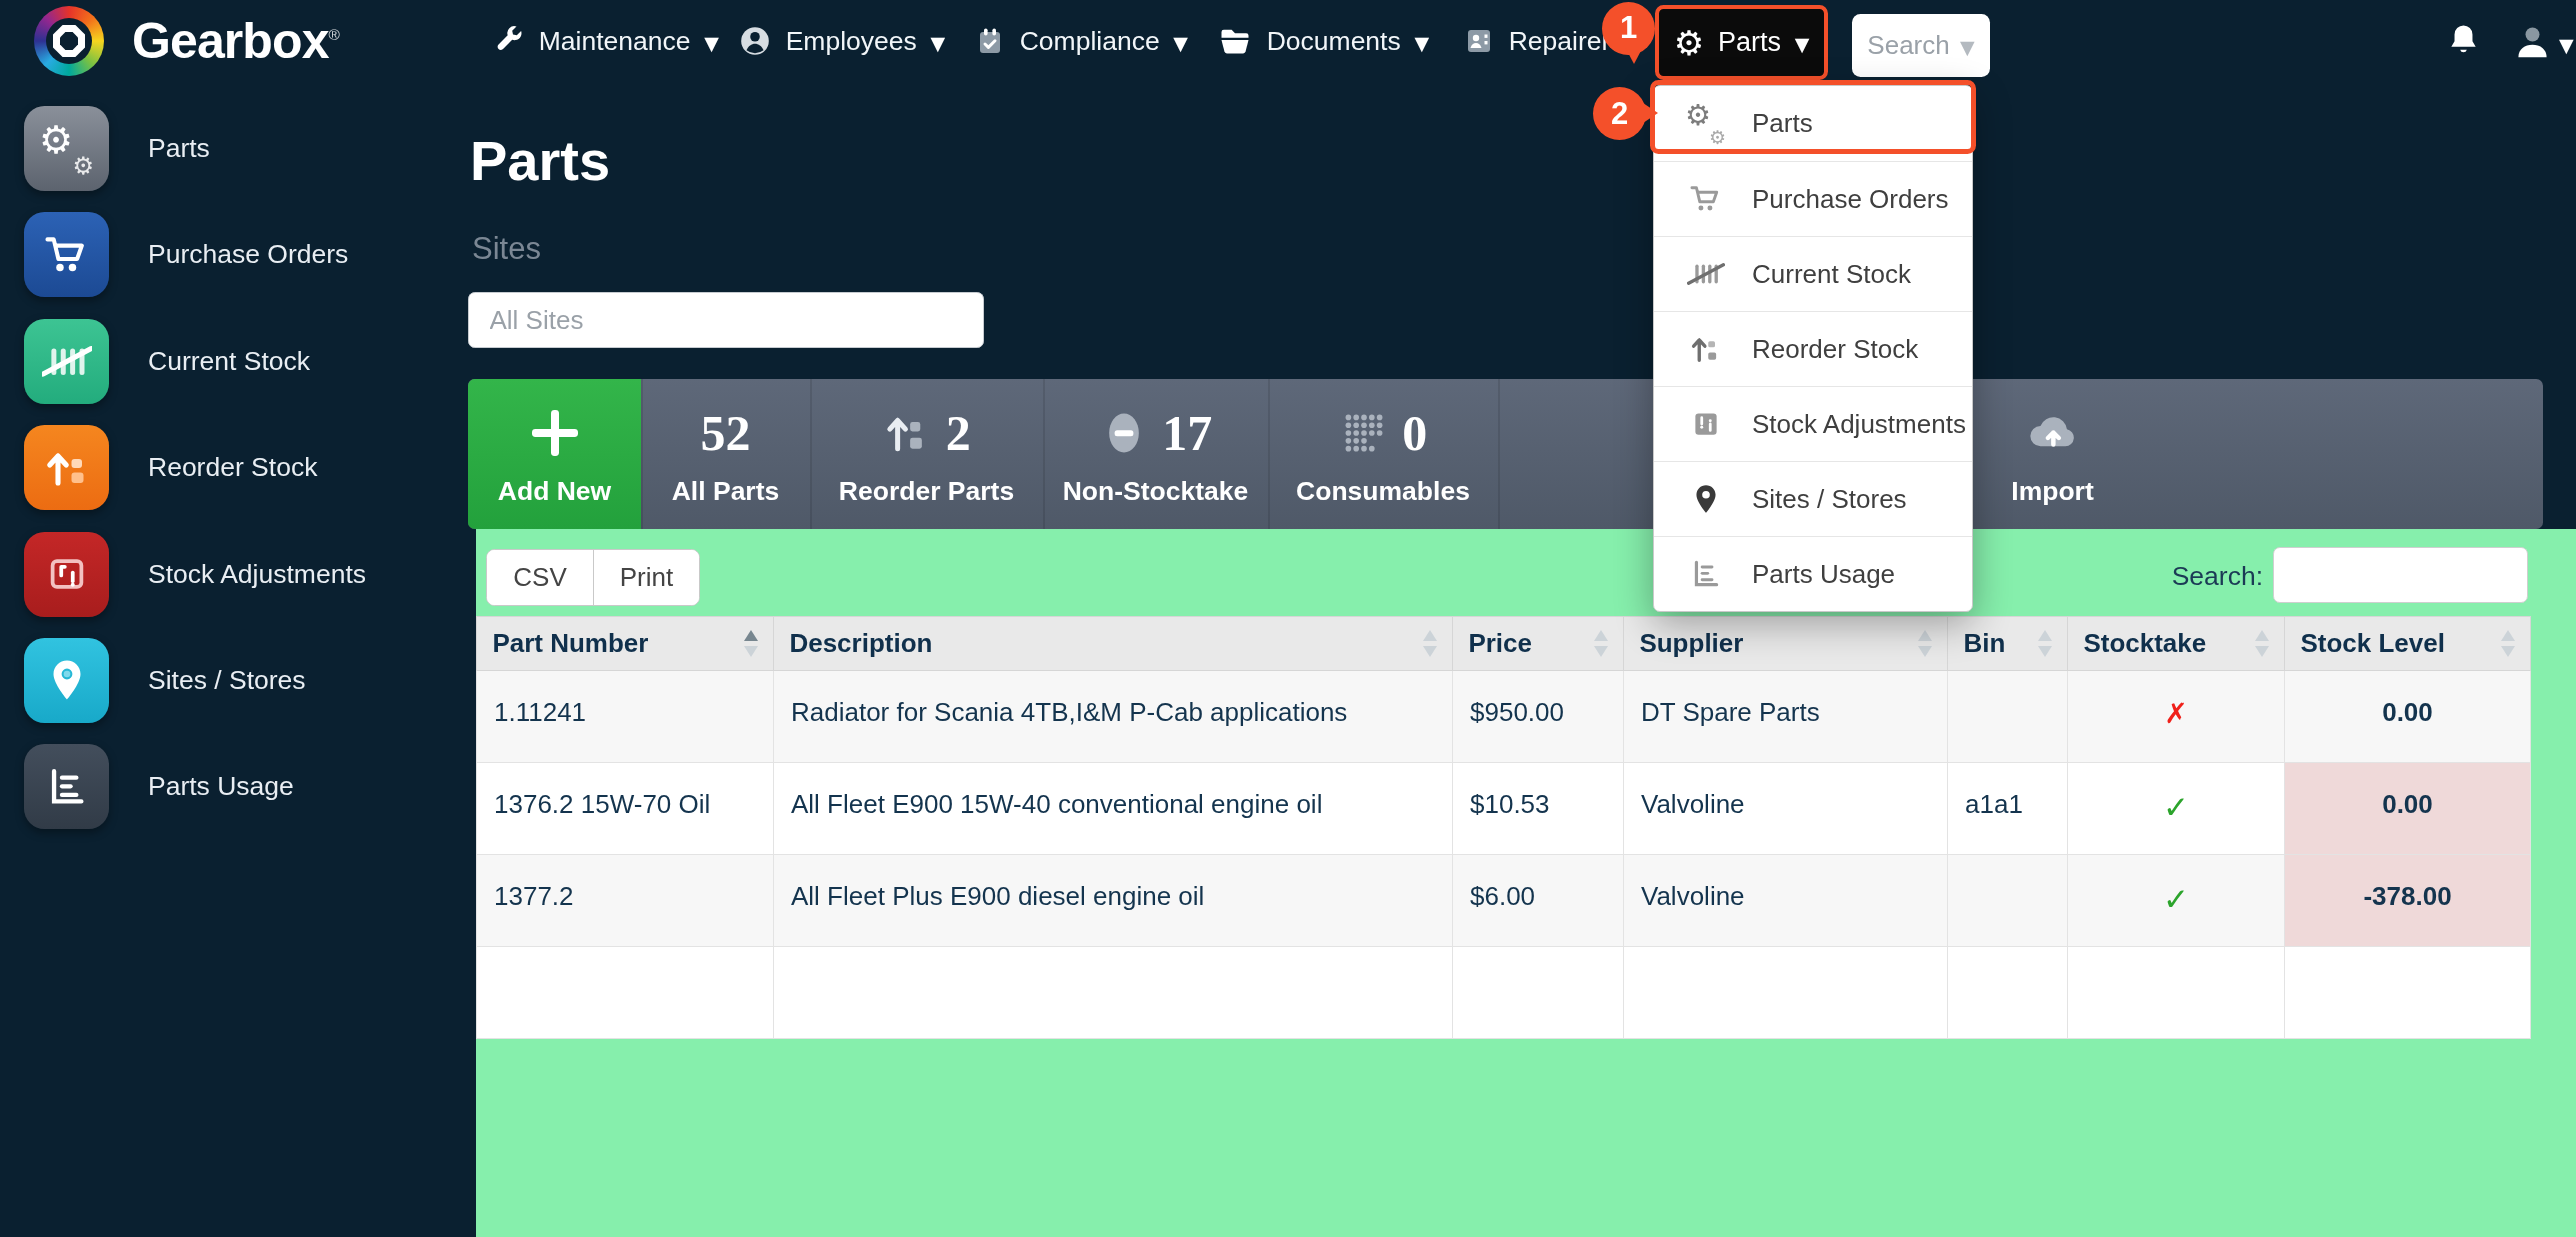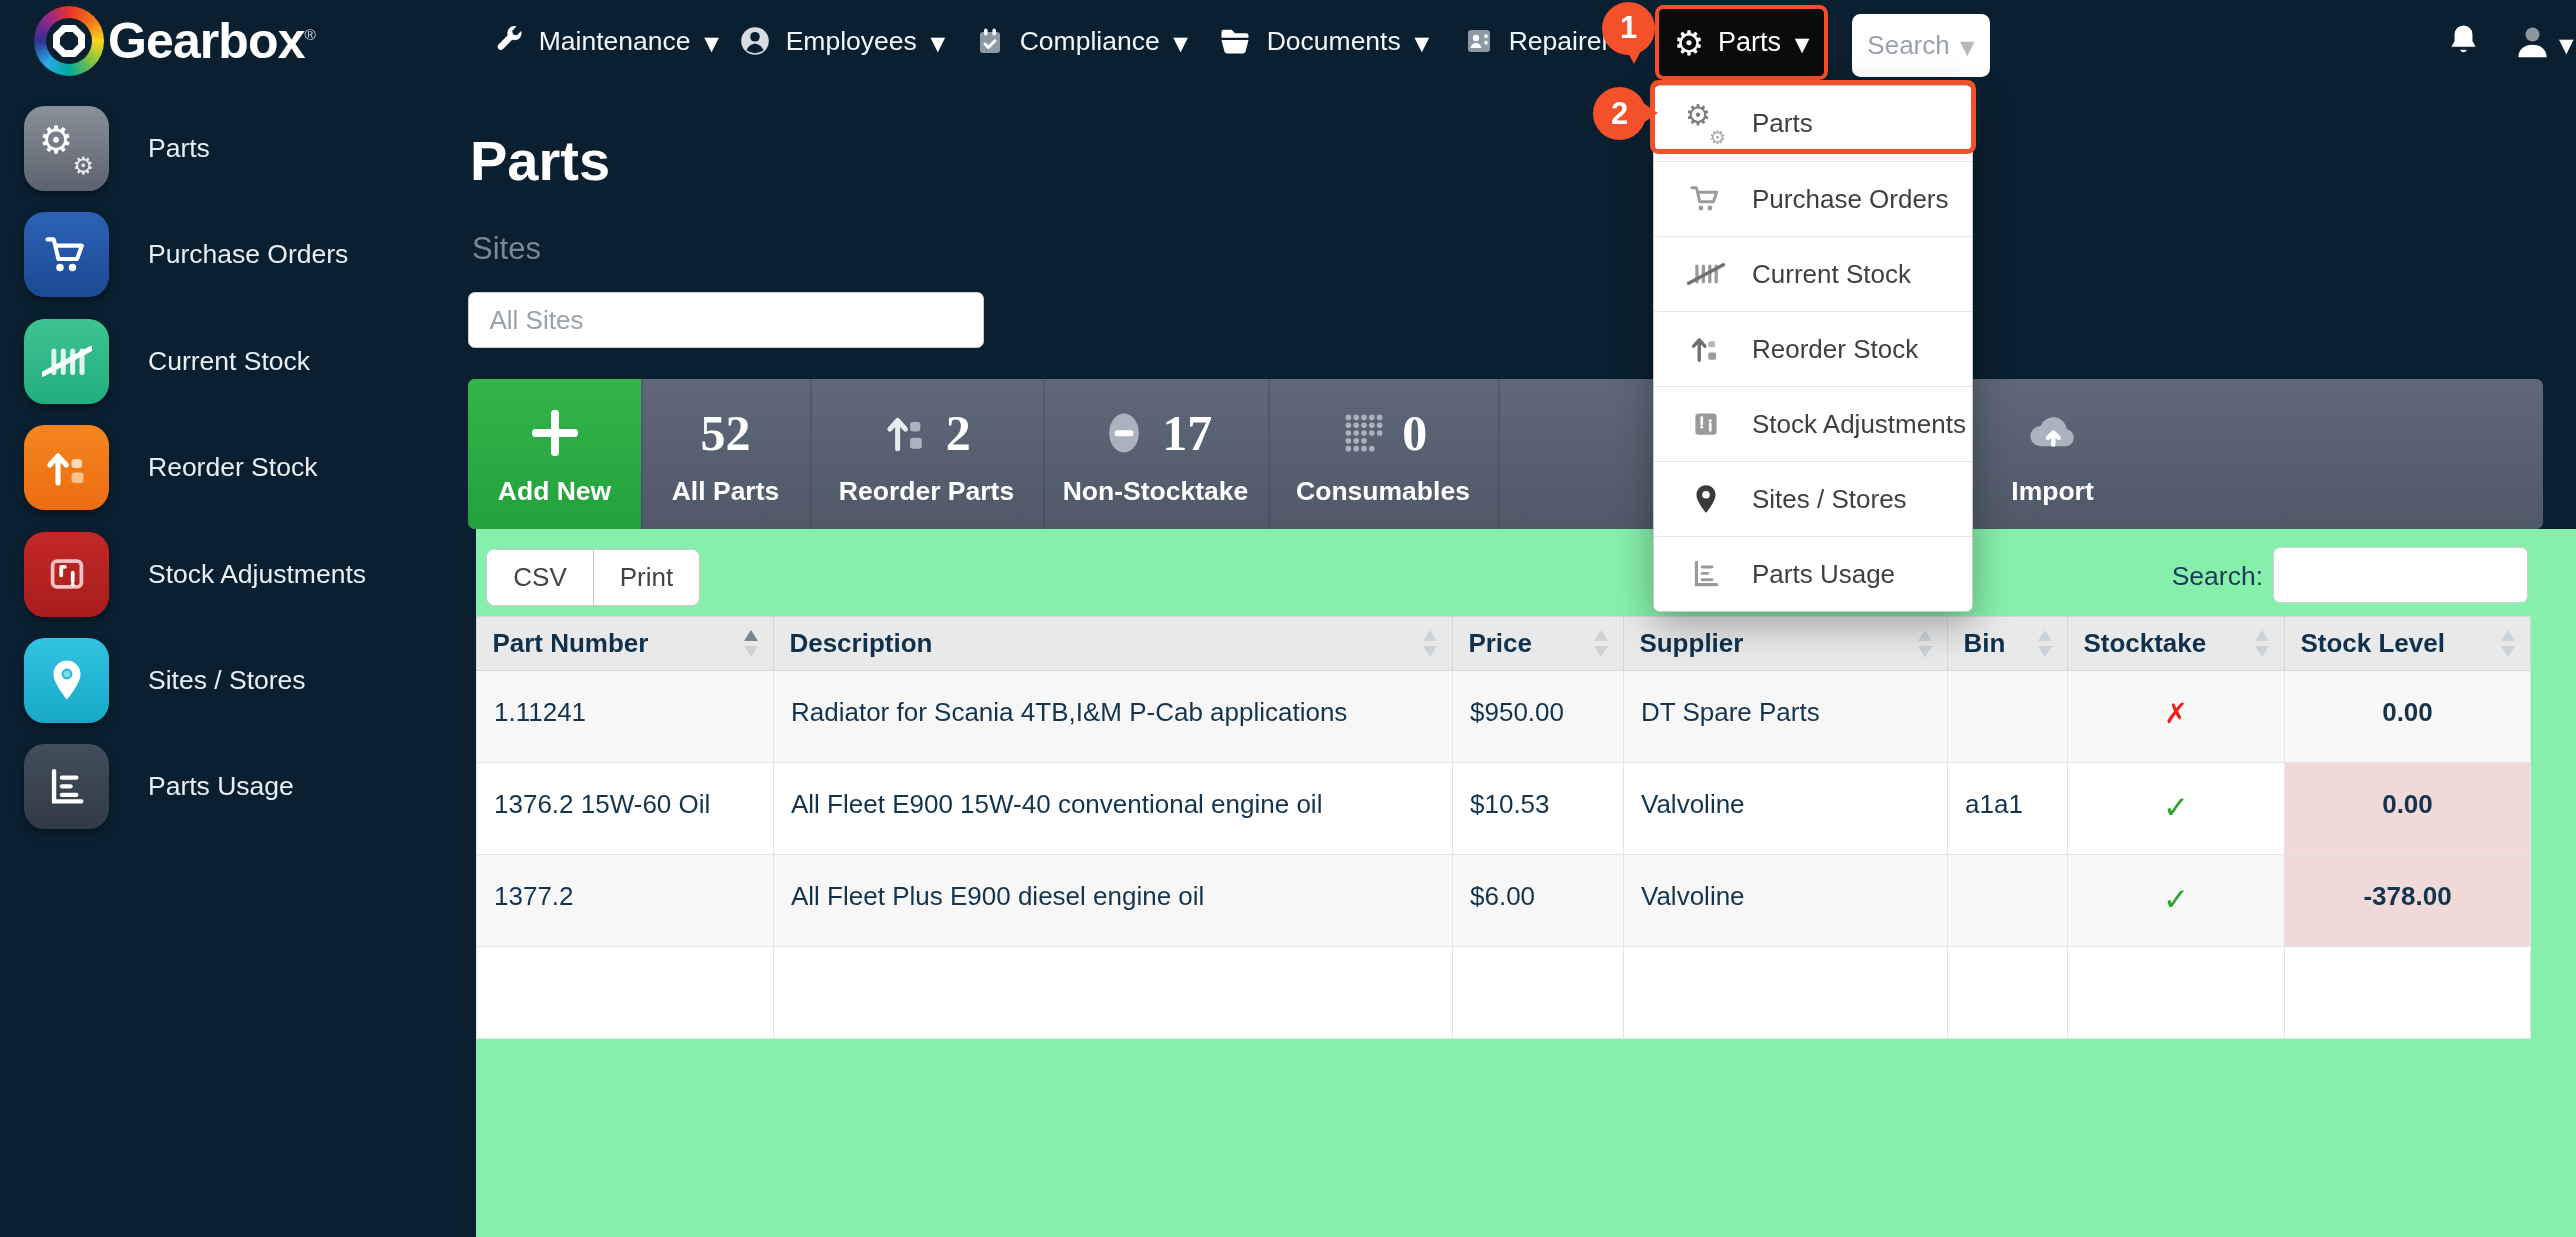--- a/index.html
+++ b/index.html
@@ -2,21 +2,21 @@
 <html style="font-size:13.7px"><head>
 <meta charset="utf-8">
 <style>
   * { margin:0; padding:0; box-sizing:border-box; }
   html,body { width:2576px; height:1238px; overflow:hidden; }
   body { background:#0a2030; font-family:"Liberation Sans","DejaVu Sans",sans-serif; position:relative; }
   .glyph { font-family:"DejaVu Sans",sans-serif; }
 
   
   .topbar { position:absolute; left:0; top:0; width:2576px; height:82px; background:#0a2030; z-index:3; }
-  .brand { position:absolute; left:34px; top:0; height:82px; display:flex; align-items:center; gap:4px; }
+  .brand { position:absolute; left:34px; top:0; height:82px; display:flex; align-items:center; gap:28px; }
   .logo-ring { width:70px; height:70px; border-radius:50%;
     background:conic-gradient(#e5332a,#f3701b,#f6d51f,#7ac143,#00a99d,#29abe2,#2e3192,#92278f,#e5332a);
     position:relative; }
   .logo-ring::before { content:""; position:absolute; inset:12px; border-radius:50%; background:#0a2030; }
   .logo-ring::after { content:""; position:absolute; inset:19px; background:#fff;
     clip-path:polygon(30% 0,70% 0,100% 30%,100% 70%,70% 100%,30% 100%,0 70%,0 30%); }
   .logo-hole { position:absolute; inset:26px; background:#0a2030; z-index:1;
     clip-path:polygon(30% 0,70% 0,100% 30%,100% 70%,70% 100%,30% 100%,0 70%,0 30%); }
   .brand-name { color:#fff; font-size:50px; font-weight:700; letter-spacing:-0.9px; }
   .brand-name sup { font-size:15.4px; font-weight:400; opacity:.8; }
@@ -503,21 +503,21 @@
       <tr>
         <td>1.11241</td>
         <td>Radiator for Scania 4TB,I&amp;M P-Cab applications</td>
         <td>$950.00</td>
         <td>DT Spare Parts</td>
         <td></td>
         <td class="c-center"><span class="mark cross glyph">✗</span></td>
         <td class="c-stock">0.00</td>
       </tr>
       <tr>
-        <td>1376.2 15W-60 Oil</td>
+        <td>1376.2 15W-70 Oil</td>
         <td>All Fleet E900 15W-40 conventional engine oil</td>
         <td>$10.53</td>
         <td>Valvoline</td>
         <td>a1a1</td>
         <td class="c-center"><span class="mark check glyph">✓</span></td>
         <td class="c-stock pink">0.00</td>
       </tr>
       <tr>
         <td>1377.2</td>
         <td>All Fleet Plus E900 diesel engine oil</td>

